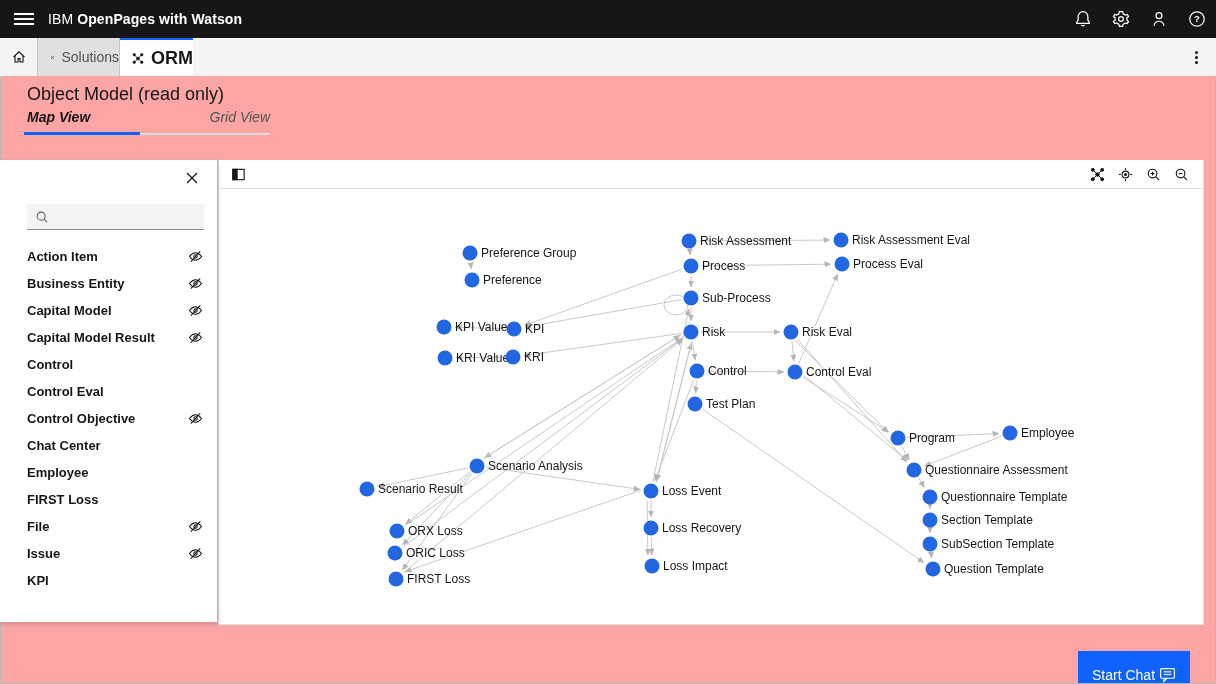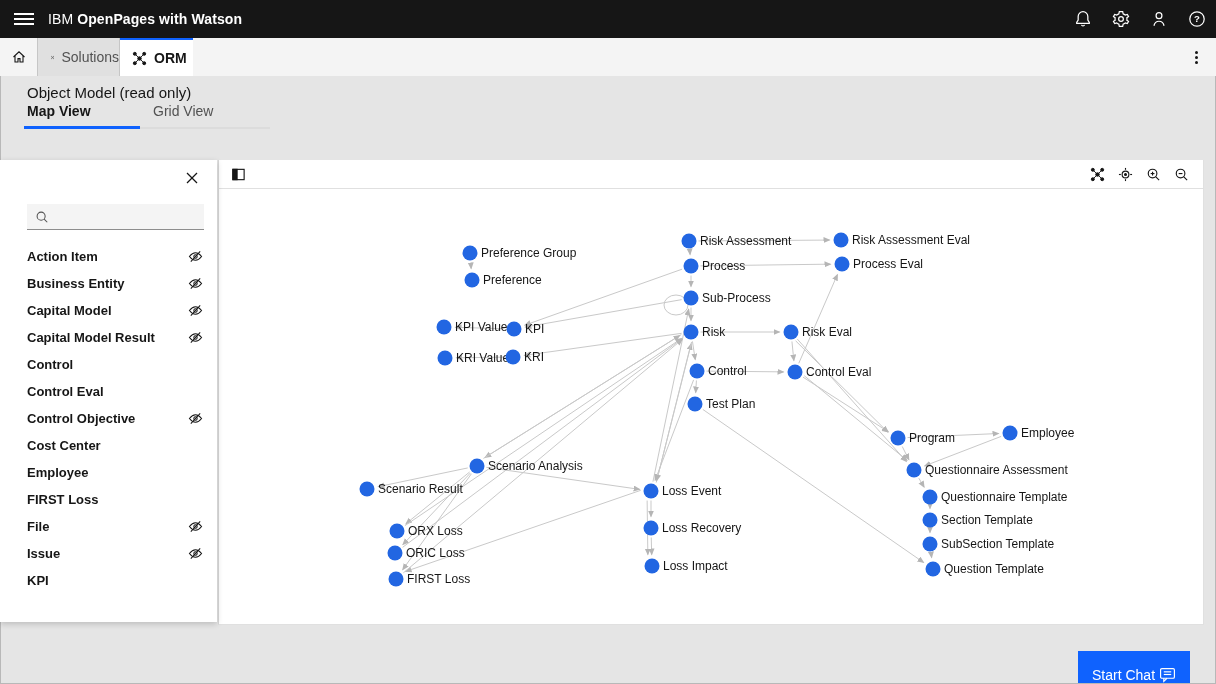--- a/index.html
+++ b/index.html
@@ -1,45 +1,45 @@
 <!DOCTYPE html>
 <html><head>
 <meta charset="utf-8">
 <style>
   * { margin:0; padding:0; box-sizing:border-box; }
   html,body { width:1216px; height:684px; background:#fff; font-family:"Liberation Sans", sans-serif; overflow:hidden; }
-  #app { position:relative; width:1216px; height:684px; background:#e5e5e5; outline:1px solid #b8b8b8; outline-offset:-1px; }
+  #app { position:relative; width:1216px; height:684px; background:#fca5a5; outline:1px solid #b8b8b8; outline-offset:-1px; }
 
   
   .hdr { position:absolute; top:0; left:0; width:100%; height:38px; background:#161616; display:flex; align-items:center; }
   .hdr .burger { width:48px; height:38px; display:flex; align-items:center; justify-content:center; cursor:pointer; }
   .burger-lines { width:20px; }
   .burger-lines div { height:2px; background:#fff; margin:3px 0; }
   .hdr-title { color:#fff; font-size:14px; letter-spacing:.1px; }
   .hdr-title .bold { font-weight:700; }
   .hdr-spacer { flex:1; }
   .hdr-icon { width:38px; height:38px; display:flex; align-items:center; justify-content:center; cursor:pointer; }
   .hdr-icon svg { stroke:#fff; }
 
   
   .tabstrip { position:absolute; top:38px; left:0; width:100%; height:38px; background:#f4f4f4; display:flex; border-bottom:1px solid #f4f4f4; }
   .home-tab { width:38px; height:38px; background:#f4f4f4; border-right:1px solid #c6c6c6; display:flex; align-items:center; justify-content:center; cursor:pointer; }
   .sol-tab { width:82px; height:38px; background:#e0e0e0; display:flex; align-items:center; gap:7px; padding-left:13px; color:#525252; font-size:14px; cursor:pointer; border-right:1px solid #c6c6c6; }
-  .orm-tab { width:73px; height:38px; background:#fff; border-top:2px solid #0f62fe; display:flex; align-items:center; gap:7px; padding-left:12px; color:#161616; font-size:14px; font-weight:700; cursor:pointer; }
+  .orm-tab { width:73px; height:38px; background:#fff; border-top:2px solid #0f62fe; display:flex; align-items:center; gap:7px; padding-left:12px; color:#161616; font-size:18px; font-weight:700; cursor:pointer; }
   .strip-spacer { flex:1; }
   .overflow-btn { width:40px; height:38px; display:flex; align-items:center; justify-content:center; cursor:pointer; color:#161616; font-size:15px; letter-spacing:0; }
   .dots { display:flex; flex-direction:column; gap:2px; }
   .dots i { width:3px; height:3px; border-radius:50%; background:#161616; }
 
   
-  .page-title { position:absolute; top:84px; left:27px; font-size:15px; color:#161616; }
-  .viewtabs { position:absolute; top:100px; left:24px; display:flex; height:29px; }
+  .page-title { position:absolute; top:84px; left:27px; font-size:18px; color:#161616; }
+  .viewtabs { position:absolute; top:106px; left:24px; display:flex; height:29px;font-style:italic; }
   .vtab { font-size:14px; display:flex; align-items:flex-start; padding-top:3px; cursor:pointer; }
   .vtab.active { width:116px; color:#161616; font-weight:700; border-bottom:3px solid #0f62fe; padding-left:3px; }
-  .vtab.inactive { width:130px; color:#525252; border-bottom:2px solid #dcdcdc; padding-left:13px; }
+  .vtab.inactive { width:130px; color:#525252; border-bottom:2px solid #dcdcdc; padding-left:13px;justify-content:flex-end; }
 
   
   .canvas { position:absolute; top:160px; left:218px; width:986px; height:465px; border-left:1px solid #d8d8d8; border-right:1px solid #e0e0e0; border-bottom:1px solid #e0e0e0; background:#fff; }
   .canvas-toolbar { position:absolute; top:0; left:0; width:100%; height:29px; border-bottom:1px solid #e0e0e0; display:flex; align-items:center; }
   .tool-icon { width:28px; height:28px; display:flex; align-items:center; justify-content:center; cursor:pointer; color:#161616; }
   .tool-icon svg { stroke:#161616; }
   .tool-left { margin-left:5px; }
   .toolbar-spacer { flex:1; }
   .tool-right { display:flex; margin-right:8px; }
   #graph-svg { position:absolute; top:29px; left:0; }
@@ -396,21 +396,21 @@
           <span class="lbl">Control Objective</span>
           <span class="eye">
             <svg width="15" height="15" viewBox="0 0 16 16" fill="none" stroke="#161616" stroke-width="1.1">
               <path d="M1.5 8 C4 4.8 6 4 8 4 s4 .8 6.5 4 C12 11.2 10 12 8 12 S4 11.2 1.5 8 Z"></path>
               <circle cx="8" cy="8" r="1.8"></circle>
               <line x1="3" y1="13.5" x2="13" y2="2.5"></line>
             </svg>
           </span>
         </div>
         <div class="ot-row">
-          <span class="lbl">Cost Center</span>
+          <span class="lbl">Chat Center</span>
         </div>
         <div class="ot-row">
           <span class="lbl">Employee</span>
         </div>
         <div class="ot-row">
           <span class="lbl">FIRST Loss</span>
         </div>
         <div class="ot-row">
           <span class="lbl">File</span>
           <span class="eye">

